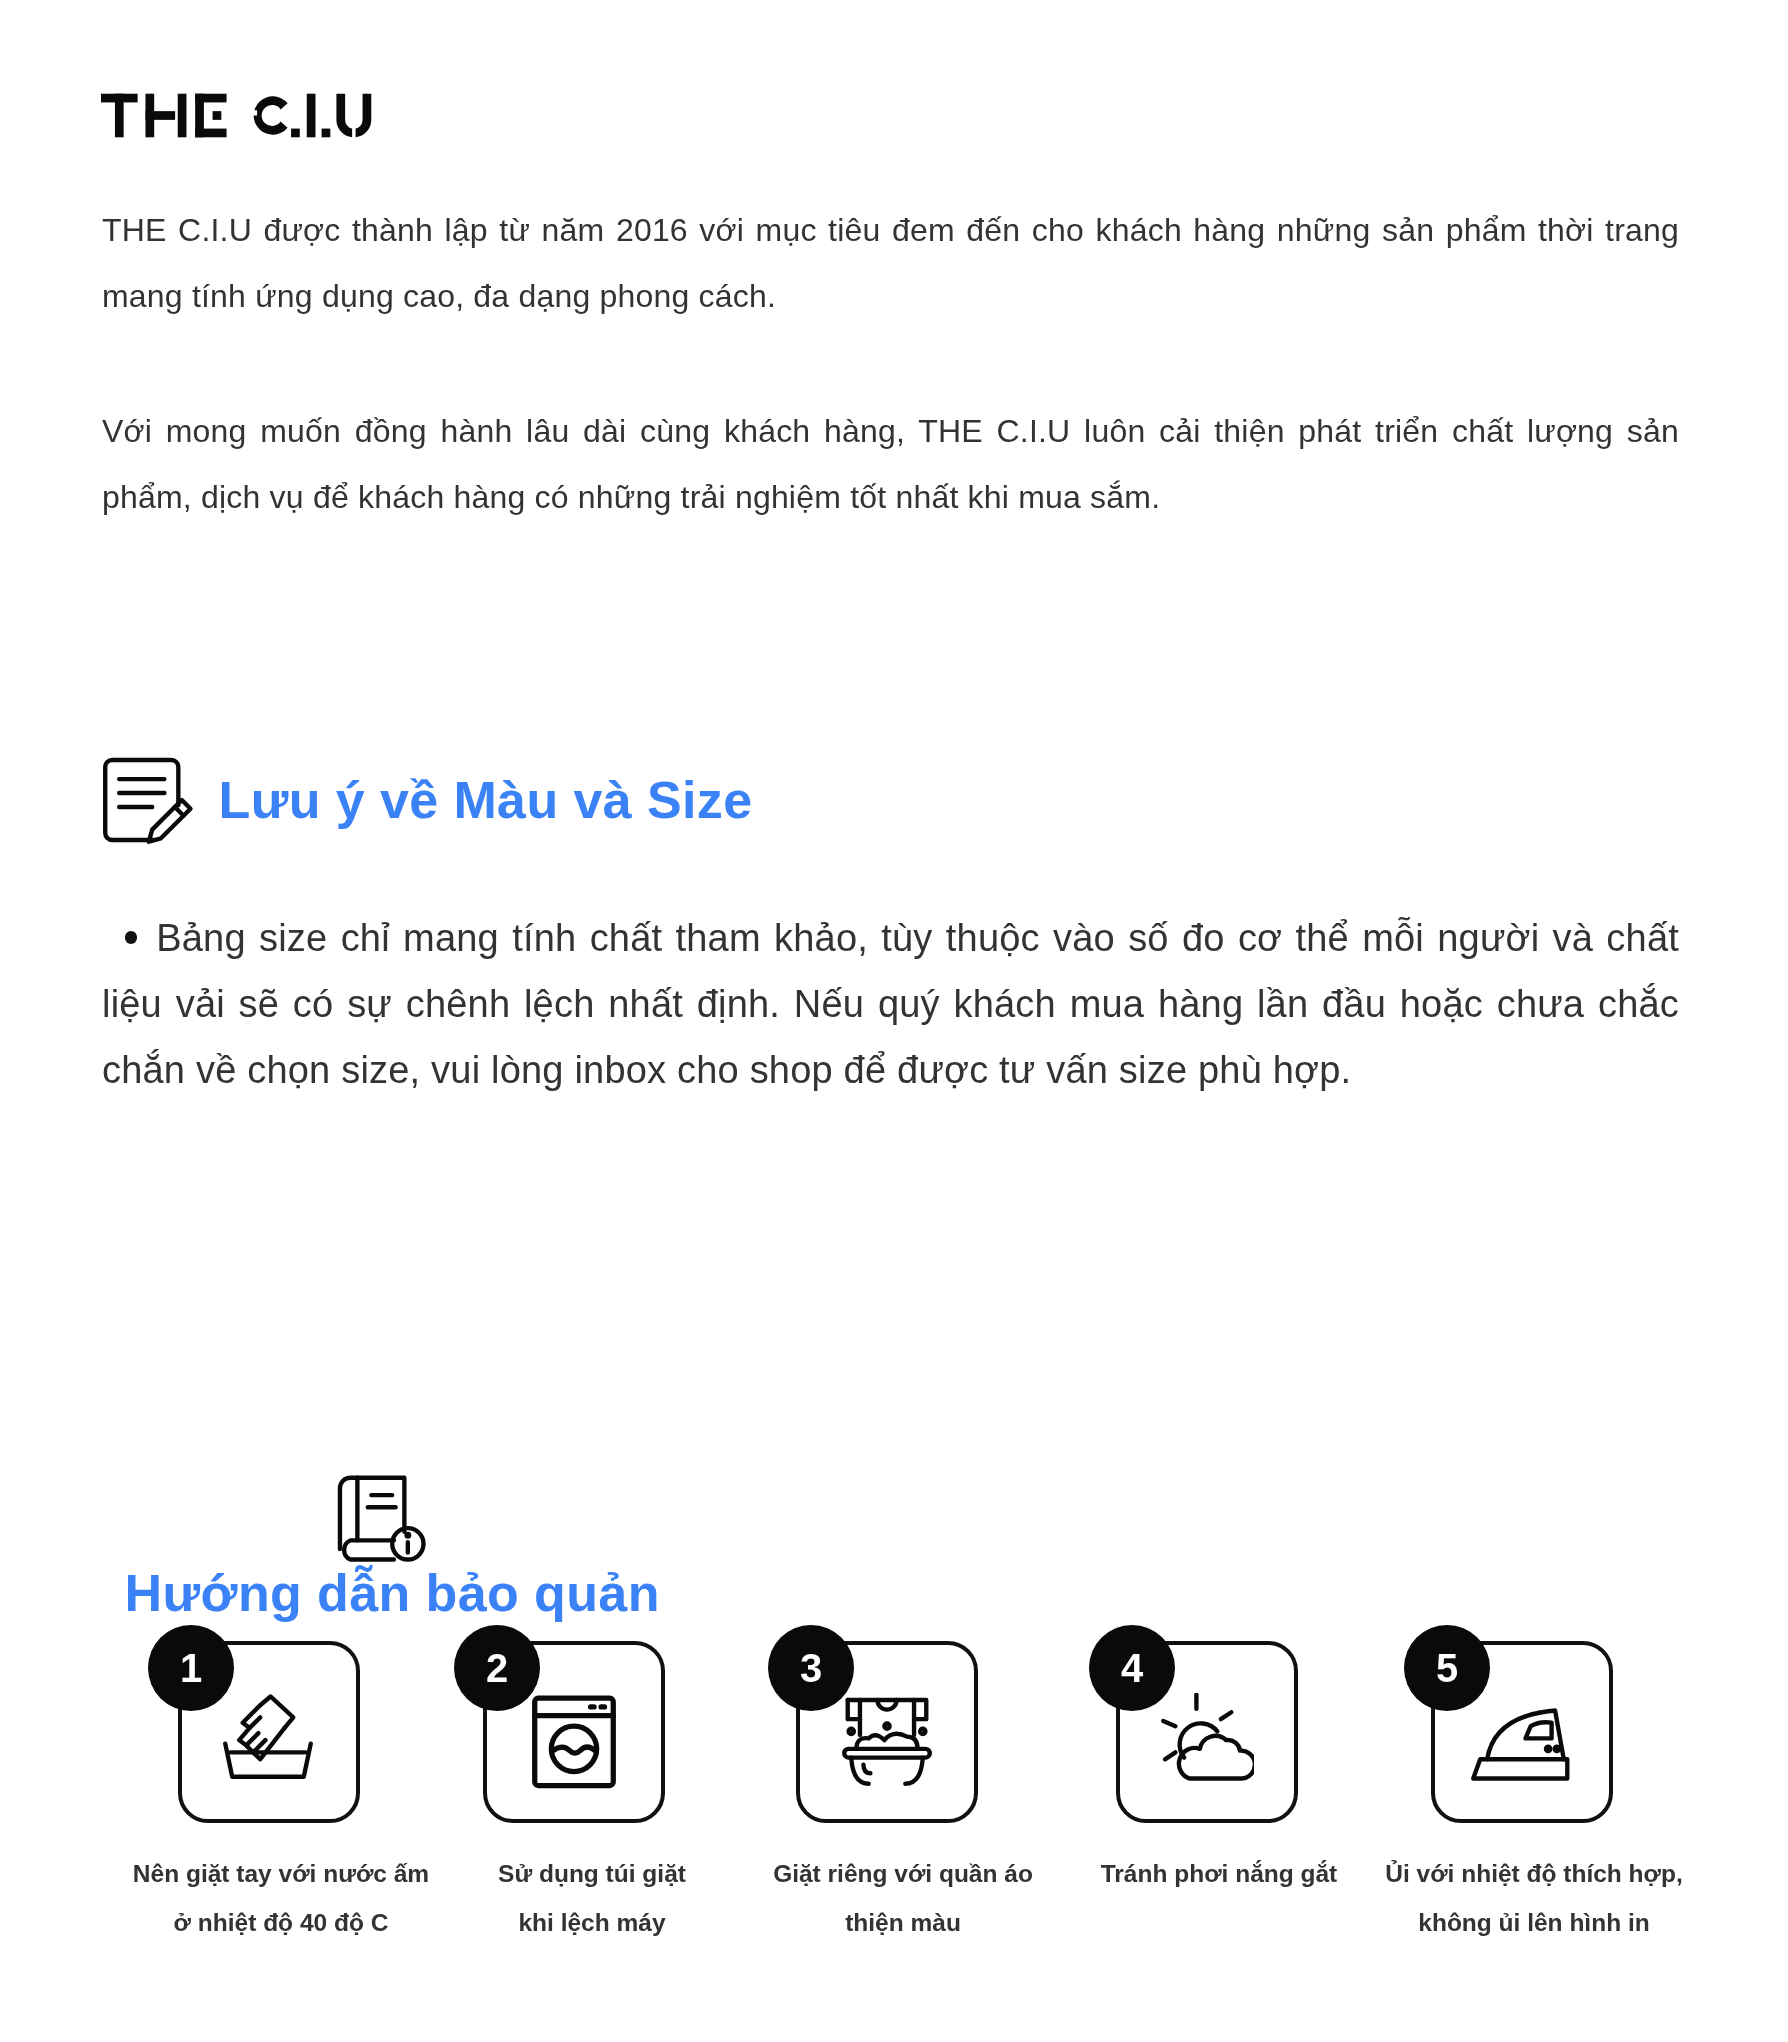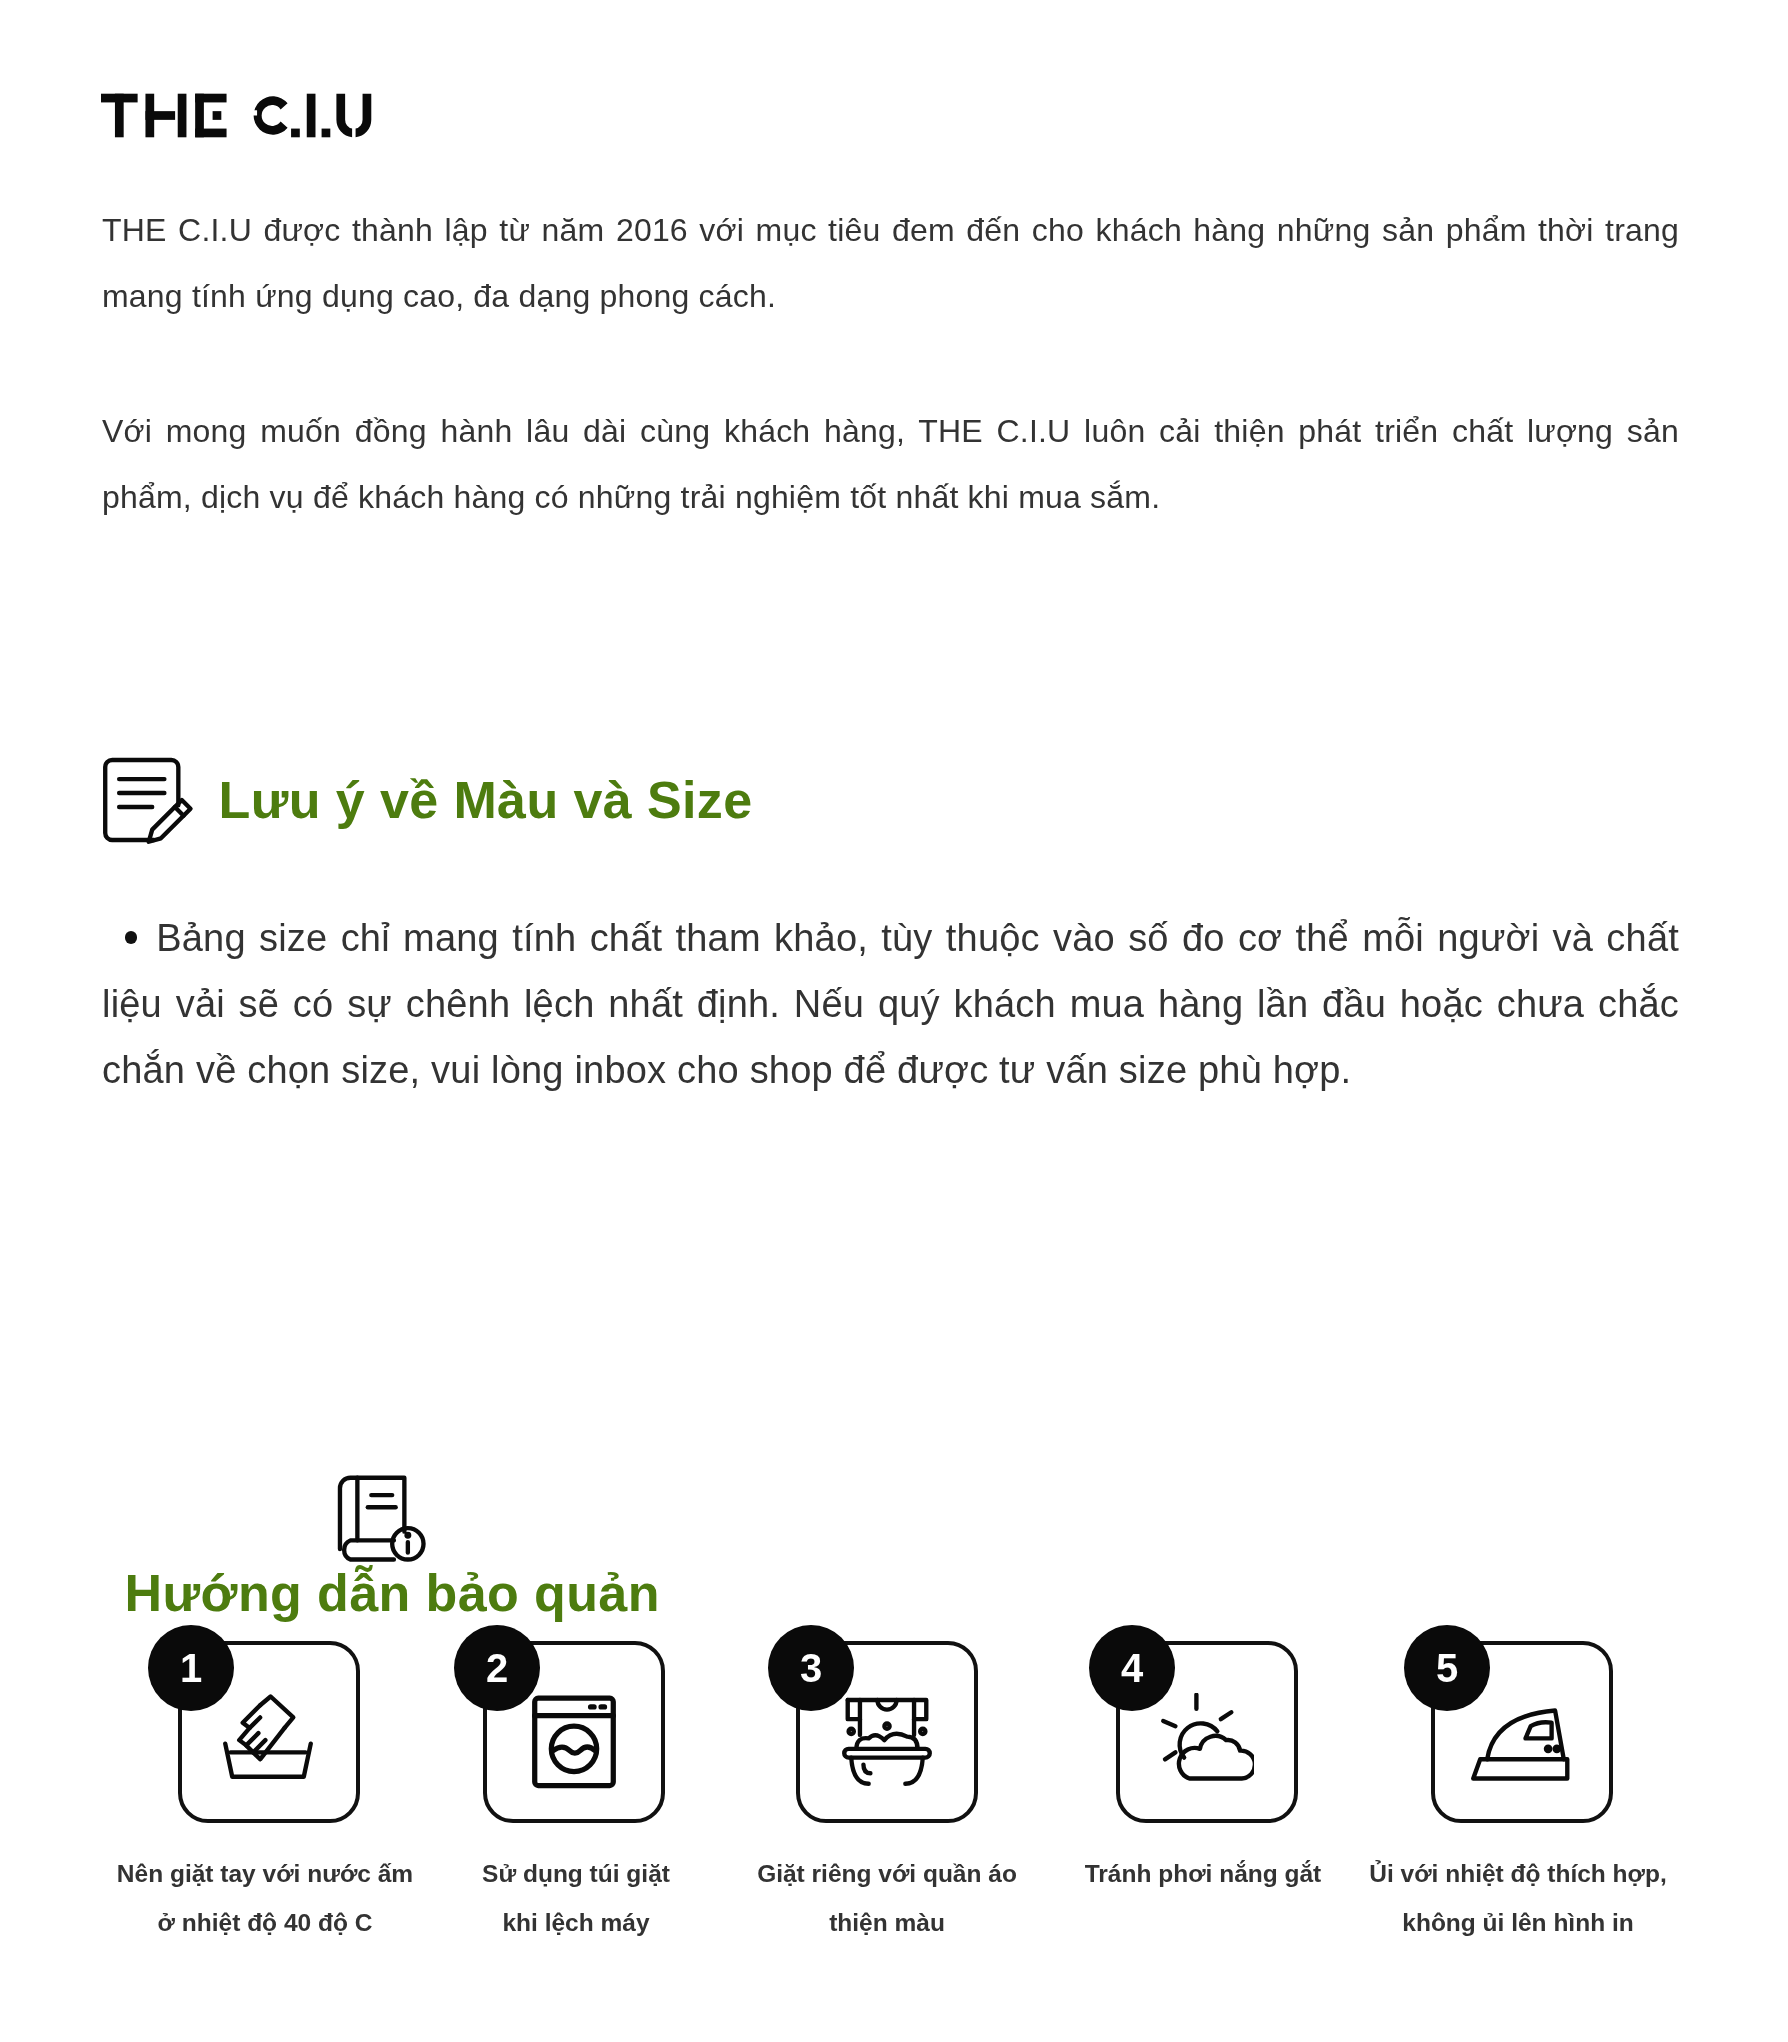--- a/index.html
+++ b/index.html
@@ -11,21 +11,21 @@
   .para {
     position: absolute; left: 102px; width: 1577px;
     font-size: 32px; line-height: 66px; text-align: justify; margin: 0;
     font-weight: 300; letter-spacing: 0.2px;
   }
   .p1 { top: 197px; }
   .p2 { top: 398px; }
   .section-head { position: absolute; left: 100px; display: flex; align-items: center; }
   .section-head .icon { width: 94px; height: 94px; }
   .section-head h2 {
-    margin: 0 0 0 24.5px; font-size: 52px; font-weight: bold; color: #4d7c0f; letter-spacing: 0.4px;
+    margin: 0 0 0 24.5px; font-size: 52px; font-weight: bold; color: #3b82f6; letter-spacing: 0.4px;
   }
   .sh1 { top: 753px; }
   .sh2 { top: 1469px; flex-direction: column; }
   .bullets { position: absolute; left: 102px; top: 905px; width: 1577px; margin: 0; padding: 0; list-style: none; }
   .bullets li {
     font-size: 38px; line-height: 66px; text-align: justify; font-weight: 300; letter-spacing: 0.2px;
     text-indent: 23px;
   }
   .bullets li .dot { display: inline-block; width: 12.2px; height: 12.2px; border-radius: 50%; background: #111; vertical-align: middle; margin-right: 19px; position: relative; top: -3.5px; }
   .steps { position: absolute; top: 1625px; left: 0; width: 1789px; height: 349px; }
@@ -33,21 +33,21 @@
   .step .card {
     position: absolute; top: 15.7px; width: 182px; height: 182px;
     border: 4.4px solid #111; border-radius: 30px; box-sizing: border-box; background: #fff;
   }
   .step .badge {
     position: absolute; top: 0; width: 86px; height: 86px; border-radius: 50%; background: #0a0a0a;
     color: #fff; font-size: 40px; font-weight: bold; line-height: 86px; text-align: center; z-index: 2;
   }
   .step .glyph { position: absolute; top: 68px; width: 96px; height: 96px; }
   .step .caption {
-    position: absolute; top: 224px; left: 0; width: 314px;
+    position: absolute; top: 224px; left: 16px; width: 314px;
     font-size: 24.5px; line-height: 49px; font-weight: bold; color: #333;
   }
 </style>
 </head>
 <body>
 
 <svg class="logo" viewBox="0 0 320 56">
   <title>THE C.I.U</title>
   <g fill="#0a0a0a">
 

